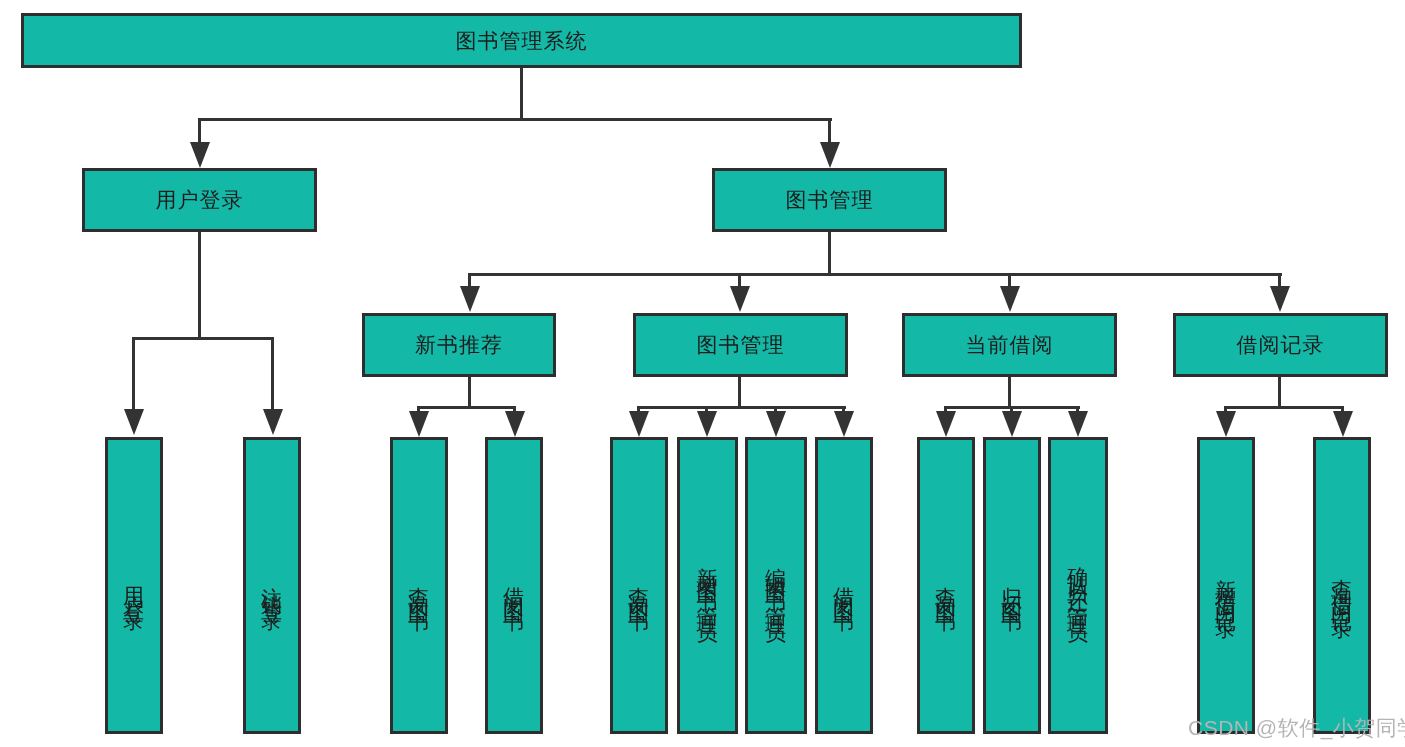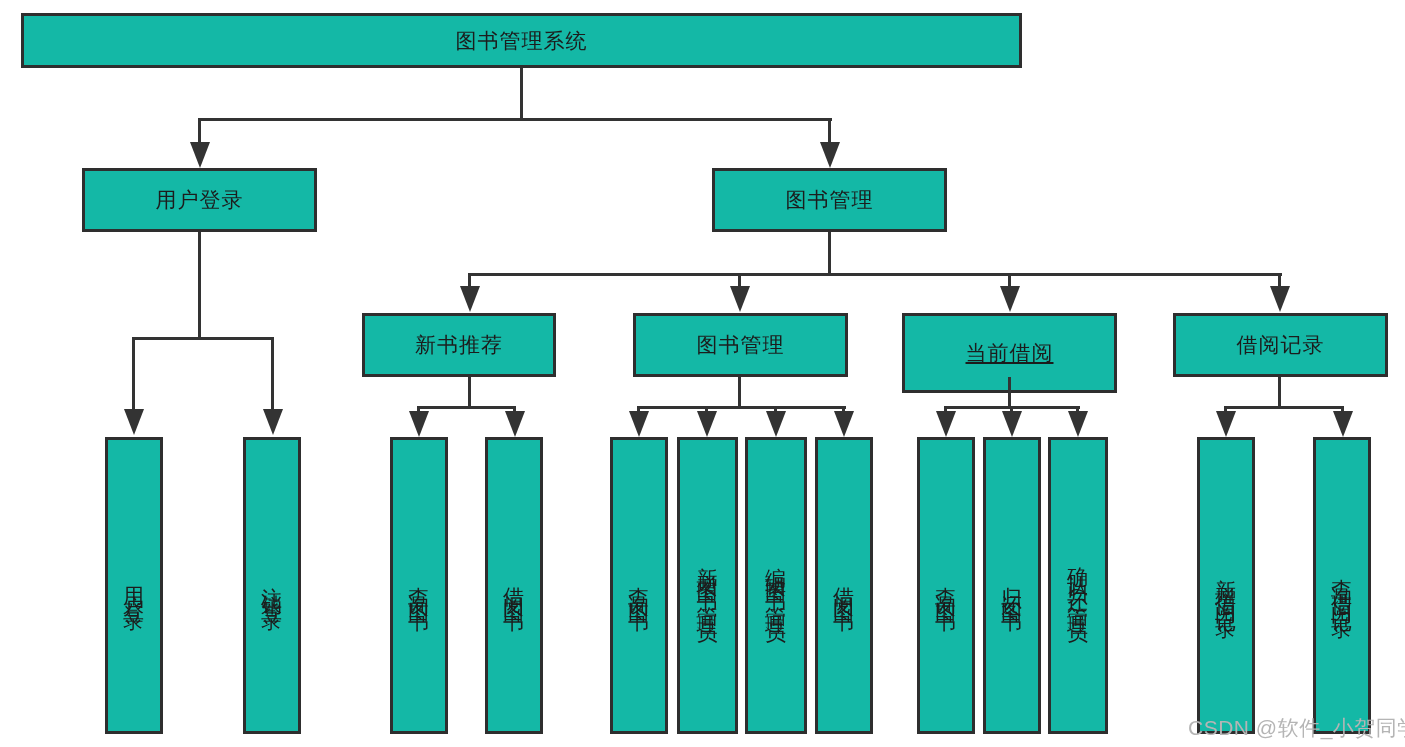--- a/index.html
+++ b/index.html
@@ -57,21 +57,21 @@
 
   <div class="line" style="left:828px; top:232px; width:3px; height:44px;"></div>
   <div class="line" style="left:468px; top:273px; width:814px; height:3px;"></div>
   <div class="arr" style="left:468px; top:276px; height:10px;"></div>
   <div class="arr" style="left:738px; top:276px; height:10px;"></div>
   <div class="arr" style="left:1008px; top:276px; height:10px;"></div>
   <div class="arr" style="left:1278px; top:276px; height:10px;"></div>
 
   <div class="node hnode" style="left:362px; top:313px; width:194px; height:64px;">新书推荐</div>
   <div class="node hnode" style="left:633px; top:313px; width:215px; height:64px;">图书管理</div>
-  <div class="node hnode" style="left:902px; top:313px; width:215px; height:80px;text-decoration:underline;">当前借阅</div>
+  <div class="node hnode" style="left:902px; top:313px; width:215px; height:64px;">当前借阅</div>
   <div class="node hnode" style="left:1173px; top:313px; width:215px; height:64px;">借阅记录</div>
 
   <div class="line" style="left:468px; top:377px; width:3px; height:29px;"></div>
   <div class="line" style="left:417px; top:406px; width:99px; height:3px;"></div>
   <div class="arr" style="left:417px; top:409px; height:2px;"></div>
   <div class="arr" style="left:513px; top:409px; height:2px;"></div>
   <div class="node vnode" style="left:390px;">查询图书</div>
   <div class="node vnode" style="left:485px;">借阅图书</div>
 
   <div class="line" style="left:738px; top:377px; width:3px; height:29px;"></div>

